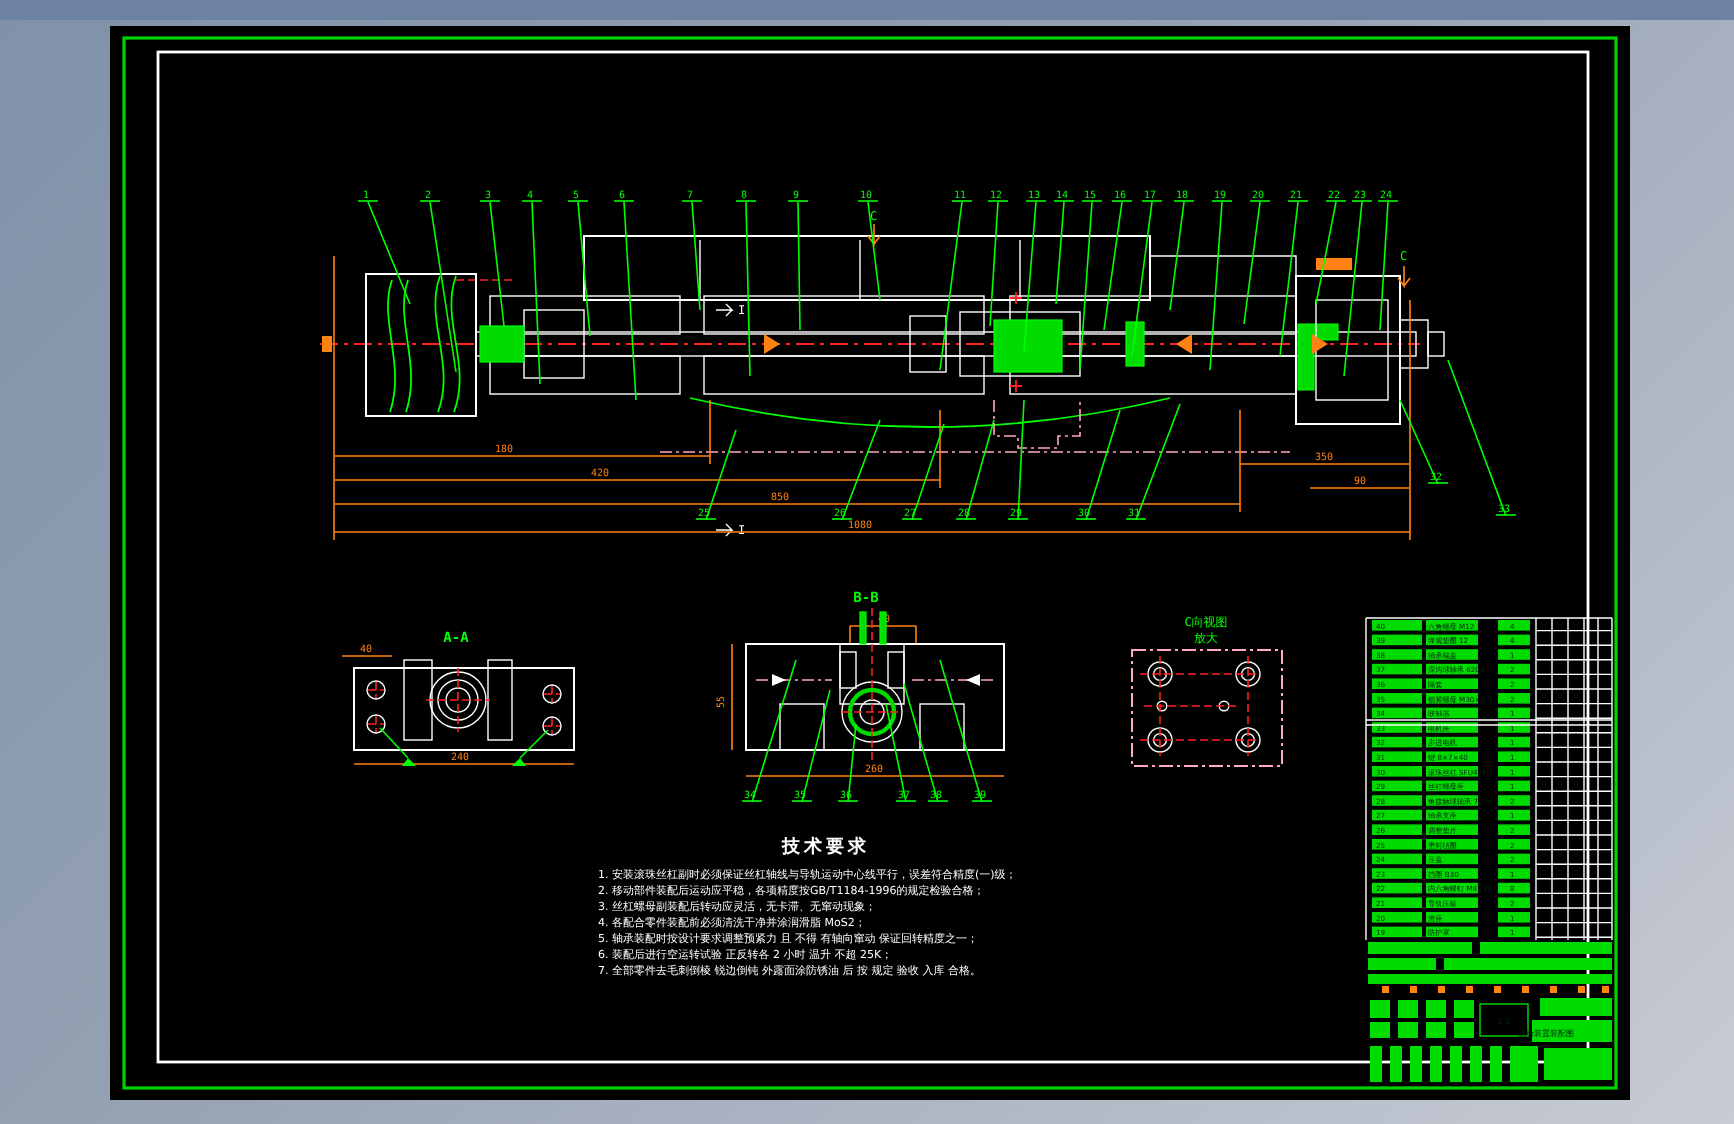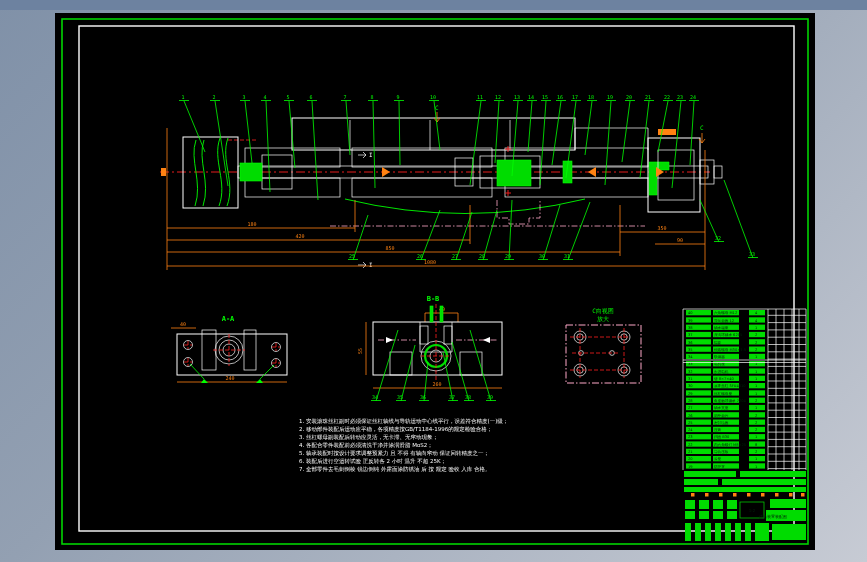--- a/index.html
+++ b/index.html
@@ -530,20 +530,21 @@
         <line x1="469" y1="401" x2="452" y2="342" class="ldr"></line>
         <line x1="464" y1="400.5" x2="474" y2="400.5" class="ldr"></line>
         <text x="468" y="399" class="cnum" text-anchor="middle">38</text>
         <line x1="491" y1="401" x2="470" y2="330" class="ldr"></line>
         <line x1="486" y1="400.5" x2="496" y2="400.5" class="ldr"></line>
         <text x="490" y="399" class="cnum" text-anchor="middle">39</text>
       </g>
   </svg>
 
   <div class="tech">
+    <div class="tech-title">技术要求</div>
     <div id="tech-lines">
         <div class="tech-line">1. 安装滚珠丝杠副时必须保证丝杠轴线与导轨运动中心线平行，误差符合精度(一)级；</div>
         <div class="tech-line">2. 移动部件装配后运动应平稳，各项精度按GB/T1184-1996的规定检验合格；</div>
         <div class="tech-line">3. 丝杠螺母副装配后转动应灵活，无卡滞、无窜动现象；</div>
         <div class="tech-line">4. 各配合零件装配前必须清洗干净并涂润滑脂 MoS2；</div>
         <div class="tech-line">5. 轴承装配时按设计要求调整预紧力  且 不得 有轴向窜动 保证回转精度之一；</div>
         <div class="tech-line">6. 装配后进行空运转试验 正反转各 2 小时  温升 不超 25K；</div>
         <div class="tech-line">7. 全部零件去毛刺倒棱 锐边倒钝 外露面涂防锈油 后  按 规定 验收 入库 合格。</div>
       </div>
   </div>

